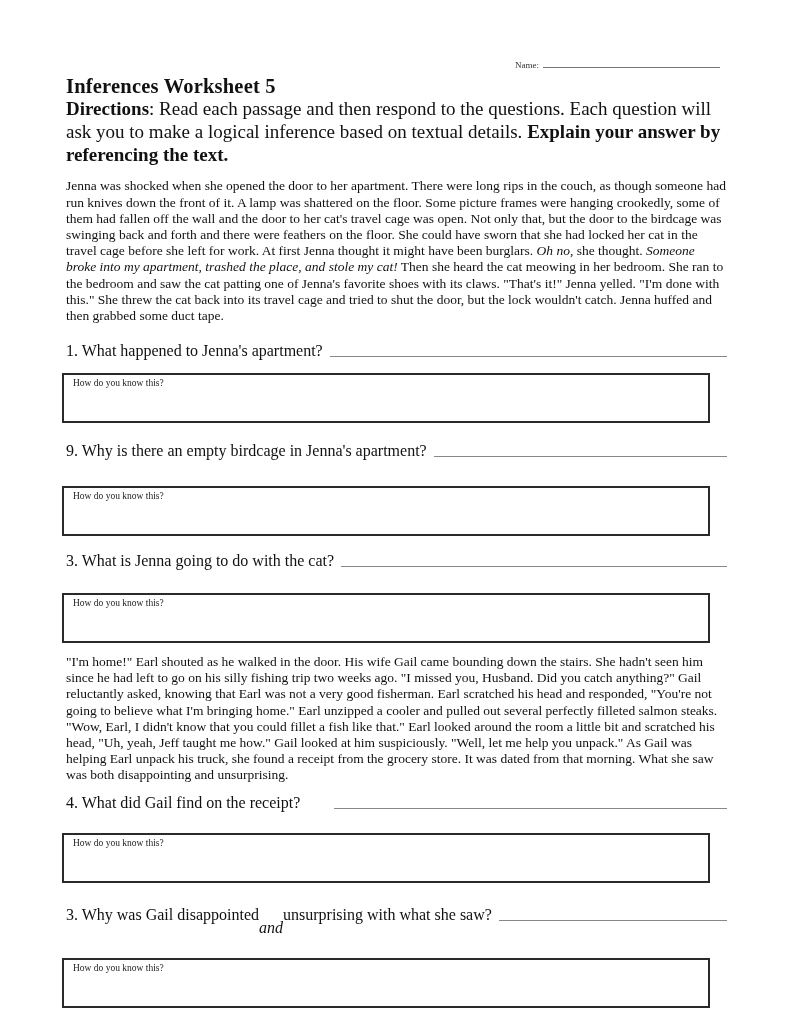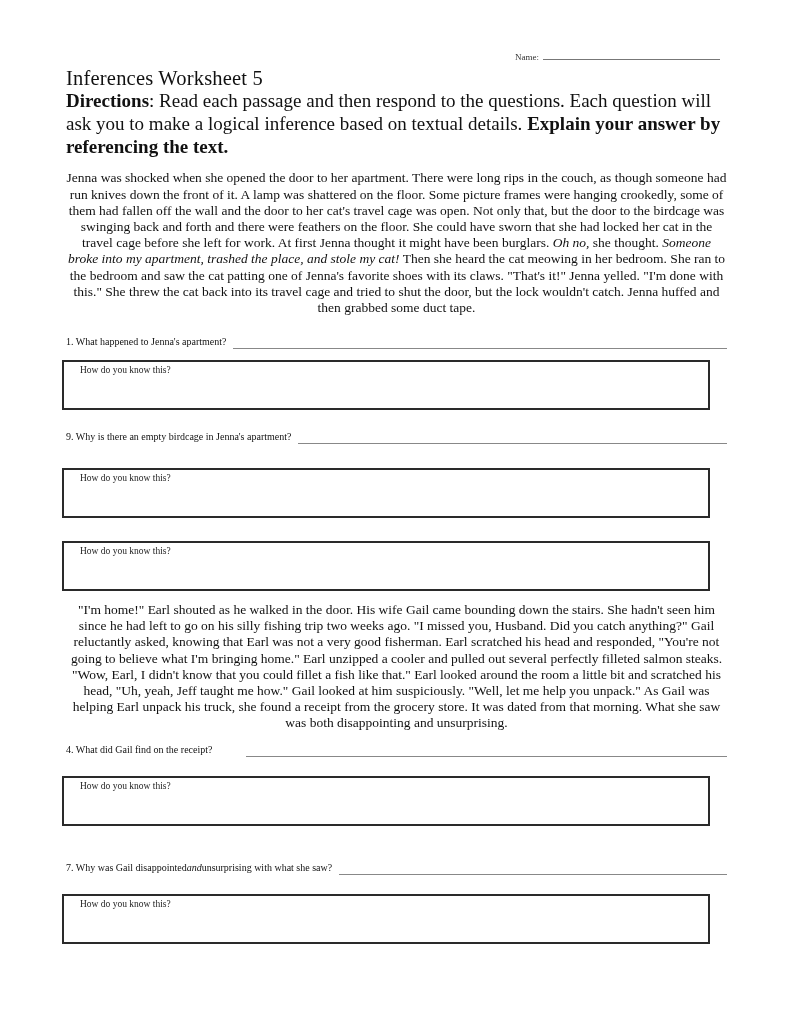--- a/index.html
+++ b/index.html
@@ -8,21 +8,21 @@
     width: 791px;
     height: 1024px;
     background: #ffffff;
     font-family: "Liberation Serif", serif;
     color: #111;
     overflow: hidden;
   }
   .sheet {
     position: absolute;
     left: 66px;
-    top: 0;
+    top: 8px;
     width: 661px;
   }
   .name-row {
     margin-top: 50px;
     margin-left: auto;
     margin-right: 7px;
     width: 205px;
     display: flex;
     align-items: baseline;
     font-size: 9px;
@@ -30,41 +30,41 @@
   }
   .name-row .fill-line {
     flex: 1;
     margin-left: 4px;
     border-bottom: 1px solid #777;
     height: 9px;
   }
   .doc-title {
     margin-top: 5px;
     font-size: 20.5px;
-    font-weight: normal;
+    font-weight: bold;
     letter-spacing: 0.2px;
   }
   .directions {
     margin-top: 0;
     font-size: 19px;
     line-height: 1.2;
   }
   .directions .b { font-weight: bold; }
   .passage {
     font-size: 13.5px;
     line-height: 1.2;
-    text-align: center;
+    text-align: left;
   }
   .passage em { font-style: italic; }
   .p1 { margin-top: 12px; }
   .p2 { margin-top: 11px; }
   .question {
     display: flex;
-    align-items: flex-end;
-    font-size: 10px;
+    align-items: flex-start;
+    font-size: 16px;
     white-space: nowrap;
   }
   .question em { font-style: italic; margin-top: 13px; }
   .question .fill-line {
     flex: 1;
     margin-left: 7px;
     border-bottom: 1px solid #888;
     height: 12px;
     transform: translateY(2px);
   }
@@ -72,21 +72,21 @@
   .q2 { margin-top: 19px; }
   .q3 { margin-top: 16px; }
   .q4 { margin-top: 10px; gap: 9px; }
   .q5 { margin-top: 23px; }
   .answer-box {
     box-sizing: border-box;
     margin-left: -4px;
     width: 648px;
     height: 50px;
     border: 2px solid #2a2a2a;
-    padding: 3px 16px;
+    padding: 3px 9px;
     font-size: 9.5px;
     color: #222;
   }
   .b1 { margin-top: 13px; }
   .b2 { margin-top: 26px; }
   .b3 { margin-top: 23px; }
   .b4 { margin-top: 21px; }
   .b5 { margin-top: 21px; }
 </style>
 </head>
@@ -121,40 +121,46 @@
         <span>9. Why is there an empty birdcage in Jenna's apartment?</span>
         <em></em>
         <span></span>
         <span class="fill-line"></span>
       </div>
 
     <div class="answer-box b2">
       <span>How do you know this?</span>
     </div>
 
+    <div class="question q3">
+        <span>3. What is Jenna going to do with the cat?</span>
+        <em></em>
+        <span></span>
+        <span class="fill-line"></span>
+      </div>
 
     <div class="answer-box b3">
       <span>How do you know this?</span>
     </div>
 
     <div class="passage p2"><span>"I'm home!" Earl shouted as he walked in the door. His wife Gail came bounding down the stairs. She hadn't seen him since he had left to go on his silly fishing trip two weeks ago. "I missed you, Husband. Did you catch anything?" Gail reluctantly asked, knowing that Earl was not a very good fisherman. Earl scratched his head and responded, "You're not going to believe what I'm bringing home." Earl unzipped a cooler and pulled out several perfectly filleted salmon steaks. "Wow, Earl, I didn't know that you could fillet a fish like that." Earl looked around the room a little bit and scratched his head, "Uh, yeah, Jeff taught me how." Gail looked at him suspiciously. "Well, let me help you unpack." As Gail was helping Earl unpack his truck, she found a receipt from the grocery store. It was dated from that morning. What she saw was both disappointing and unsurprising.</span></div>
 
     <div class="question q4">
         <span>4. What did Gail find on the receipt?</span>
         <em></em>
         <span></span>
         <span class="fill-line"></span>
       </div>
 
     <div class="answer-box b4">
       <span>How do you know this?</span>
     </div>
 
     <div class="question q5">
-        <span>7. Why was Gail disappointed </span>
+        <span>3. Why was Gail disappointed </span>
         <em>and</em>
         <span> unsurprising with what she saw?</span>
         <span class="fill-line"></span>
       </div>
 
     <div class="answer-box b5">
       <span>How do you know this?</span>
     </div>
 
   </div>

